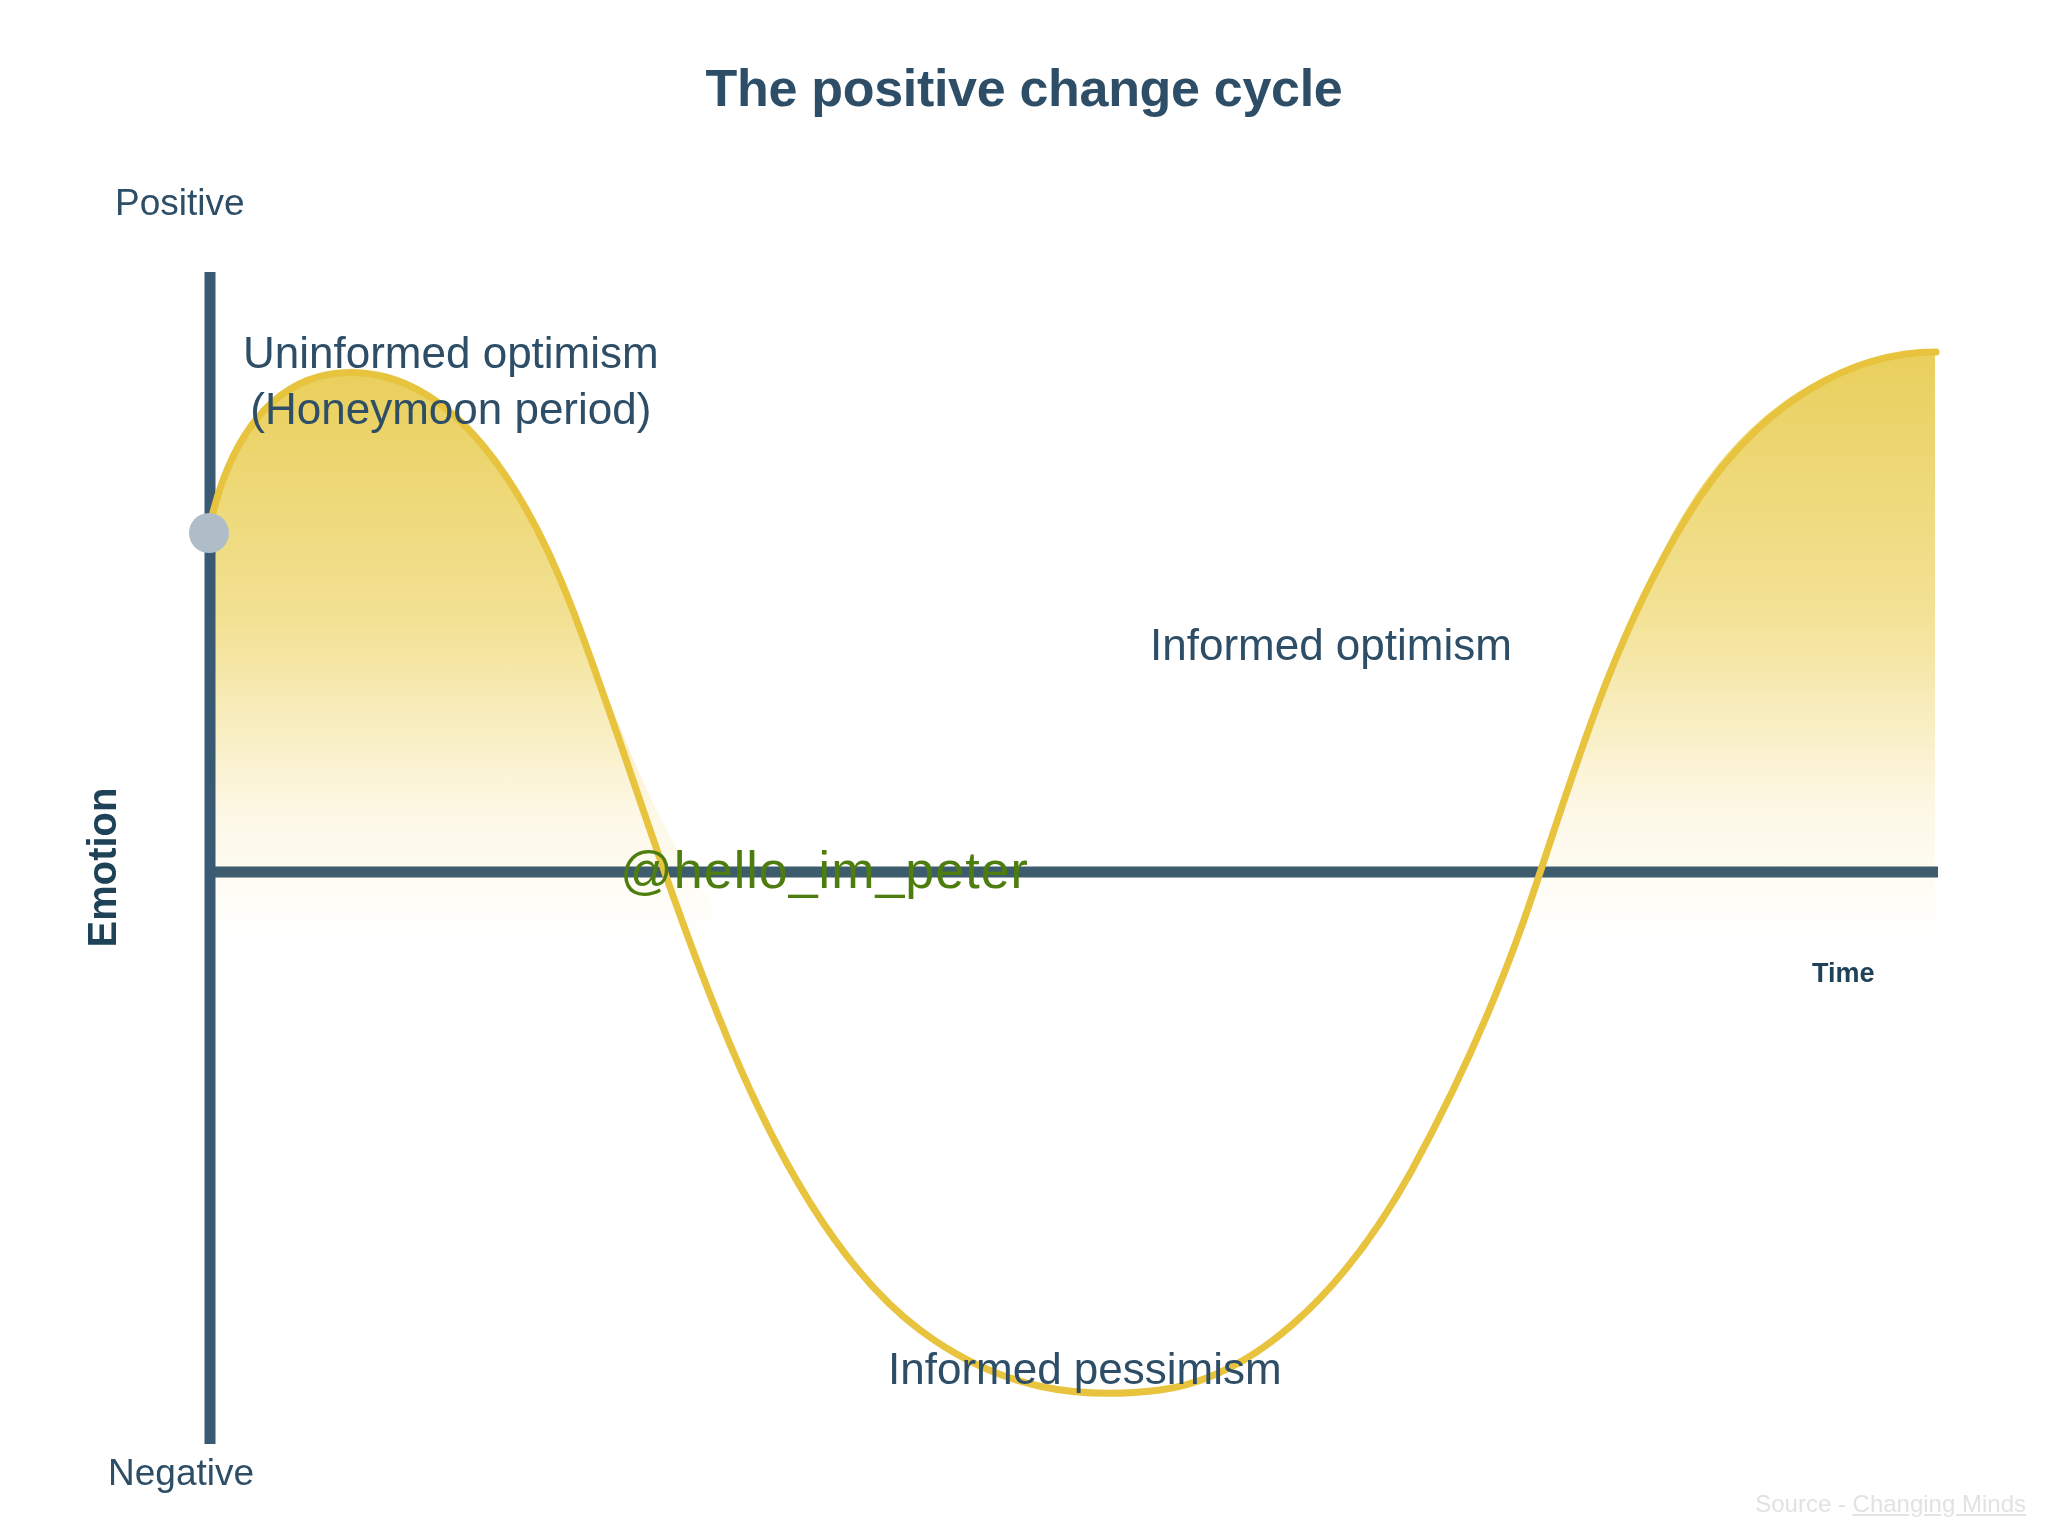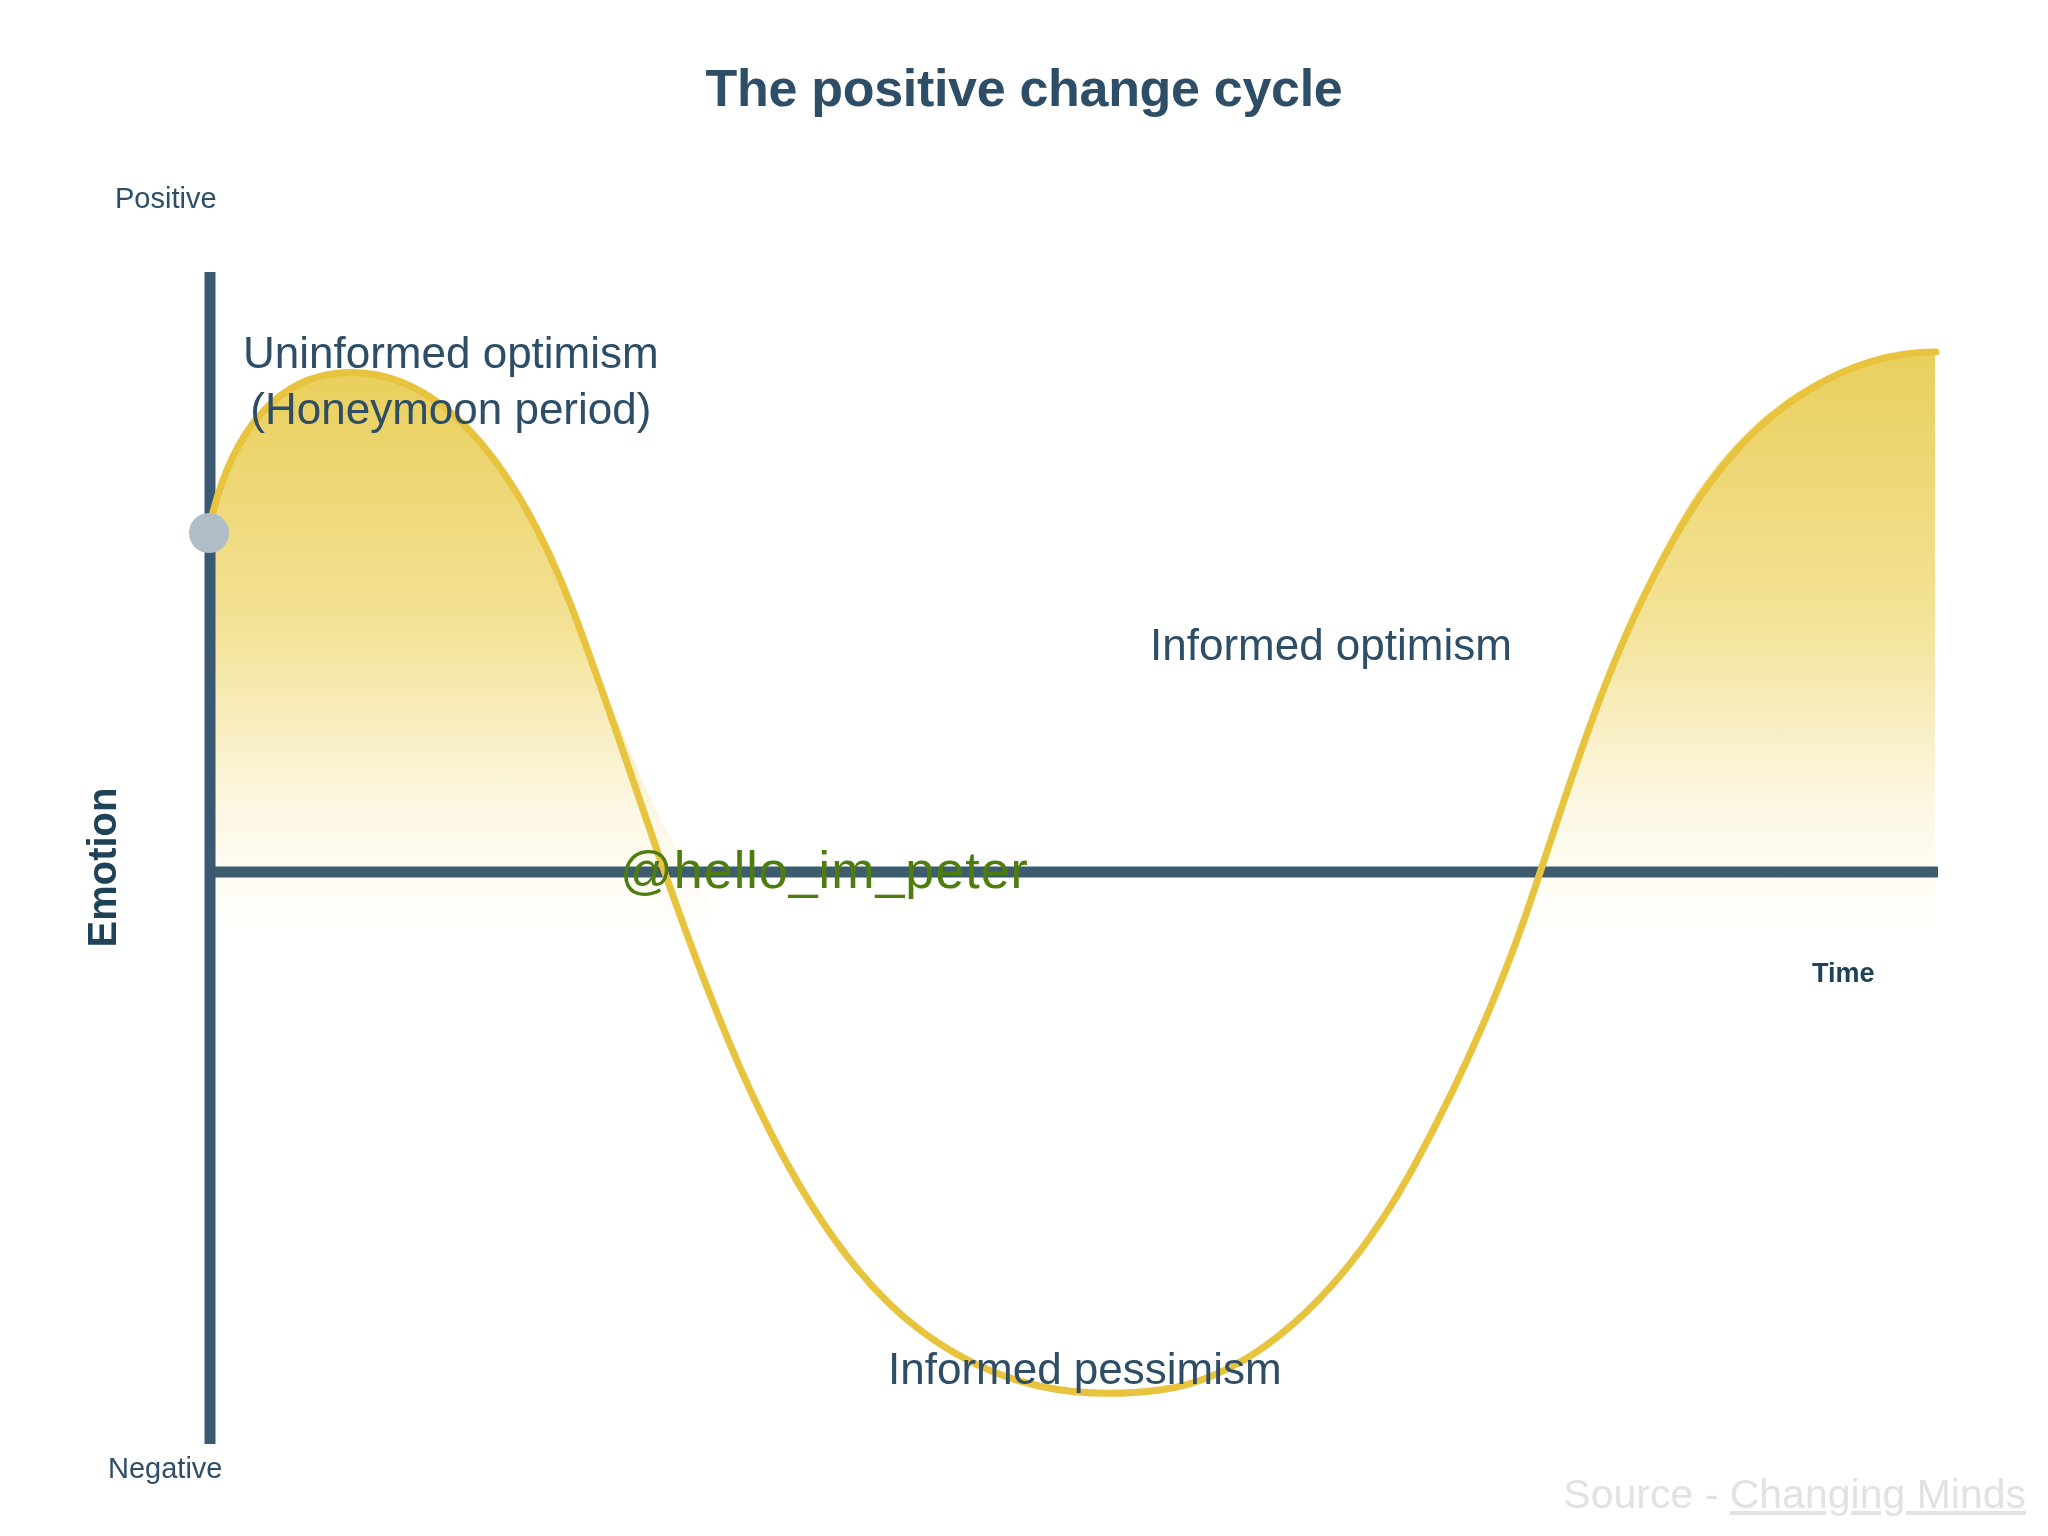--- a/index.html
+++ b/index.html
@@ -27,21 +27,21 @@
     text-align: center;
     font-size: 52px;
     font-weight: bold;
     color: #2d4e66;
     letter-spacing: -0.3px;
   }
 
   
   .axis-cap {
     position: absolute;
-    font-size: 29px;
+    font-size: 37px;
     color: #2d4e66;
     font-weight: normal;
     white-space: nowrap;
   }
   .axis-cap-positive { left: 115px; top: 182px; }
   .axis-cap-negative { left: 108px; top: 1452px; }
 
   .axis-cap-bold {
     position: absolute;
     font-size: 27px;
@@ -92,21 +92,21 @@
     letter-spacing: 1px;
     white-space: nowrap;
     pointer-events: none;
   }
 
   
   .source {
     position: absolute;
     right: 22px;
     bottom: 18px;
-    font-size: 41px;
+    font-size: 24px;
     color: #e2e2e2;
     white-space: nowrap;
   }
   .source .src-link { text-decoration: underline; }
 
   
   #plot {
     position: absolute;
     left: 0;
     top: 0;

